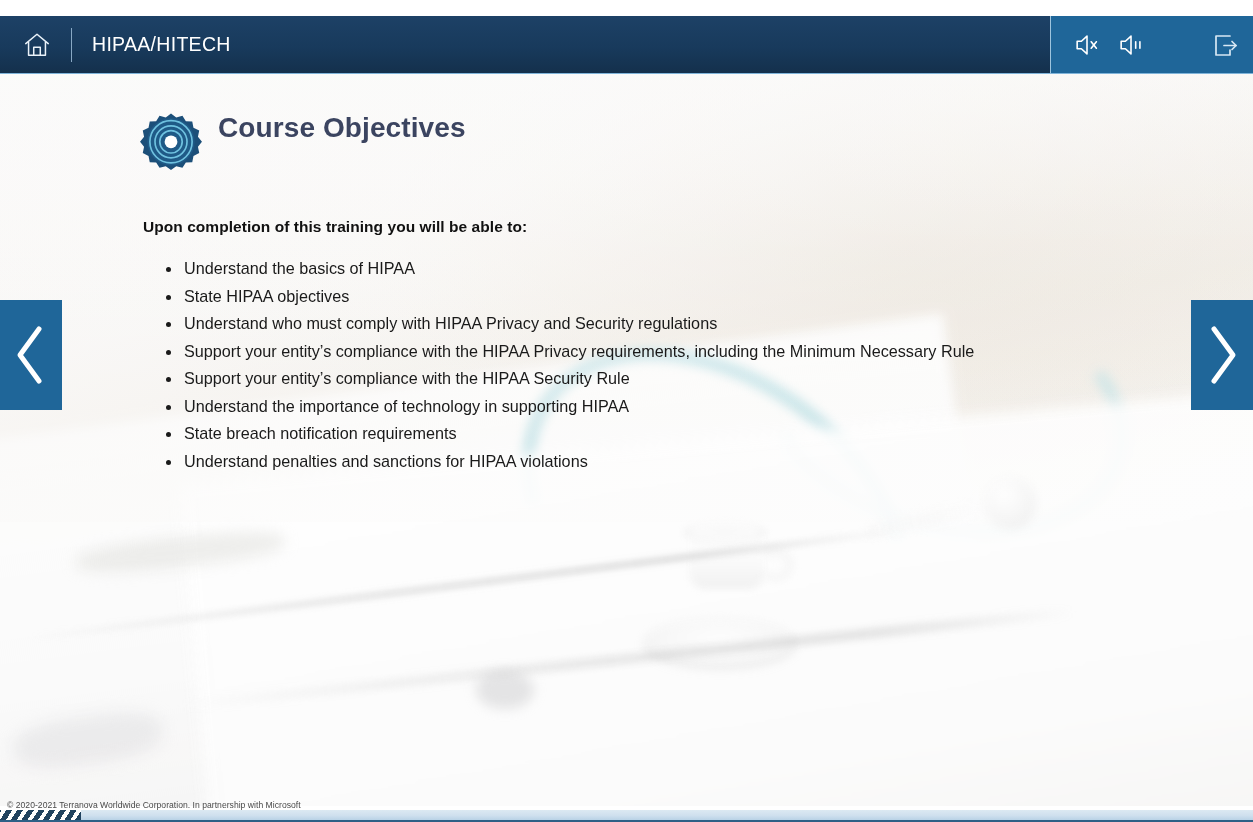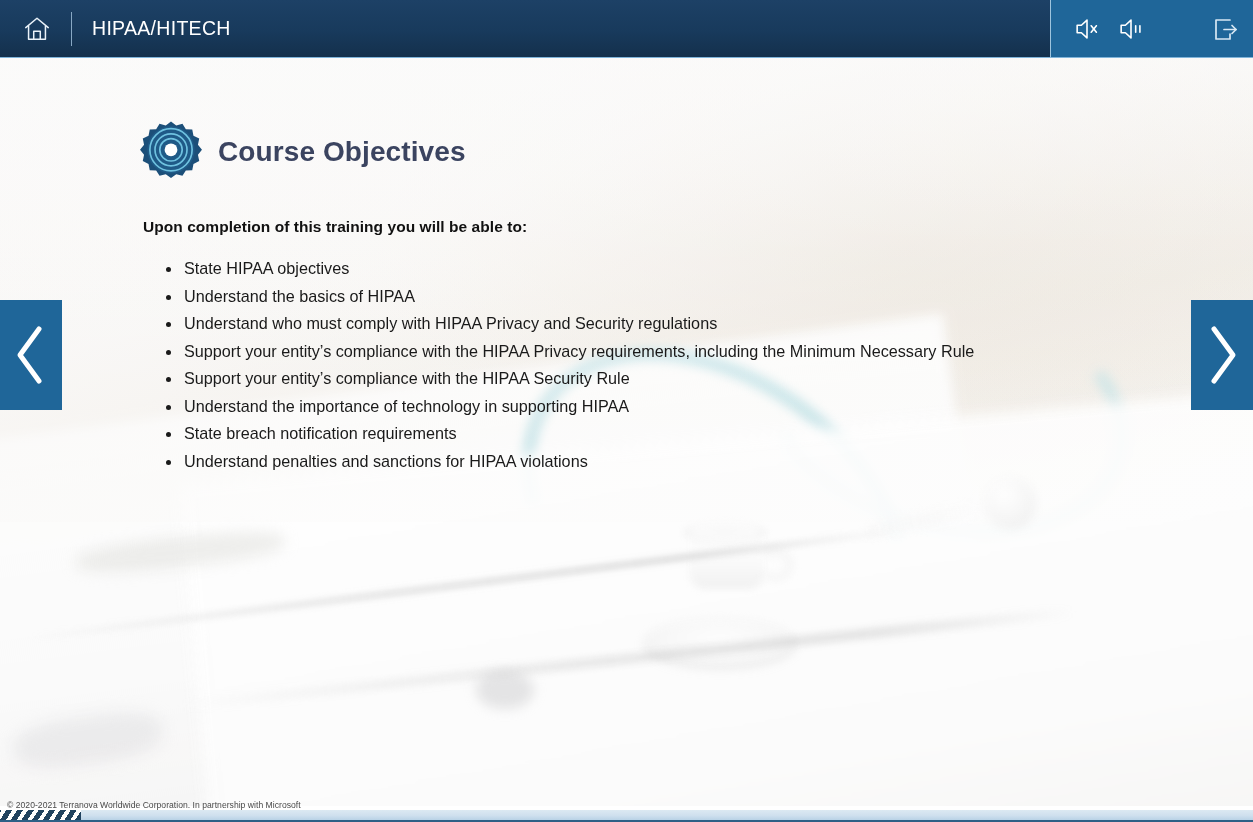--- a/index.html
+++ b/index.html
@@ -15,21 +15,21 @@
   #app {
     position: relative;
     width: 1253px;
     height: 822px;
     overflow: hidden;
   }
 
   
   .header {
     position: absolute;
-    top: 0; left: 0;
+    top: 16px; left: 0;
     width: 1253px;
     height: 58px;
     display: flex;
     align-items: stretch;
     z-index: 40;
   }
   .header-left {
     flex: 1 1 auto;
     background: linear-gradient(180deg, #1d4166 0%, #183a5c 55%, #14304c 100%);
     display: flex;
@@ -264,23 +264,23 @@
   
   .content {
     position: absolute;
     top: 58px; left: 0;
     width: 1253px;
     height: 748px;
     z-index: 10;
   }
   .title-row {
     position: absolute;
-    left: 139px; top: 62px;
-    display: flex;
-    align-items: center;
+    left: 139px; top: 54px;
+    display: flex;
+    align-items: flex-start;
   }
   .title-icon { width: 64px; height: 64px; flex: 0 0 auto; display: block; }
   .page-title {
     margin-left: 15px;
     font-size: 28px;
     font-weight: bold;
     color: #3b4460;
     letter-spacing: 0.1px;
     white-space: nowrap;
   }
@@ -451,22 +451,22 @@
           <circle cx="50" cy="46.6" r="17.5" fill="none" stroke="#6fc2e0" stroke-width="2.6"></circle>
           <circle cx="50" cy="46.6" r="10" fill="#ffffff"></circle>
         </svg>
       </span>
       <span class="page-title">Course Objectives</span>
     </div>
 
     <div class="intro">Upon completion of this training you will be able to:</div>
 
     <div class="bullet-list">
+      <div class="bullet-item">Understand the basics of HIPAA</div>
       <div class="bullet-item">State HIPAA objectives</div>
-      <div class="bullet-item">Understand the basics of HIPAA</div>
       <div class="bullet-item">Understand who must comply with HIPAA Privacy and Security regulations</div>
       <div class="bullet-item">Support your entity’s compliance with the HIPAA Privacy requirements, including the Minimum Necessary Rule</div>
       <div class="bullet-item">Support your entity’s compliance with the HIPAA Security Rule</div>
       <div class="bullet-item">Understand the importance of technology in supporting HIPAA</div>
       <div class="bullet-item">State breach notification requirements</div>
       <div class="bullet-item">Understand penalties and sanctions for HIPAA violations</div>
     </div>
   </div>
 
   <div class="nav-arrow nav-prev">

